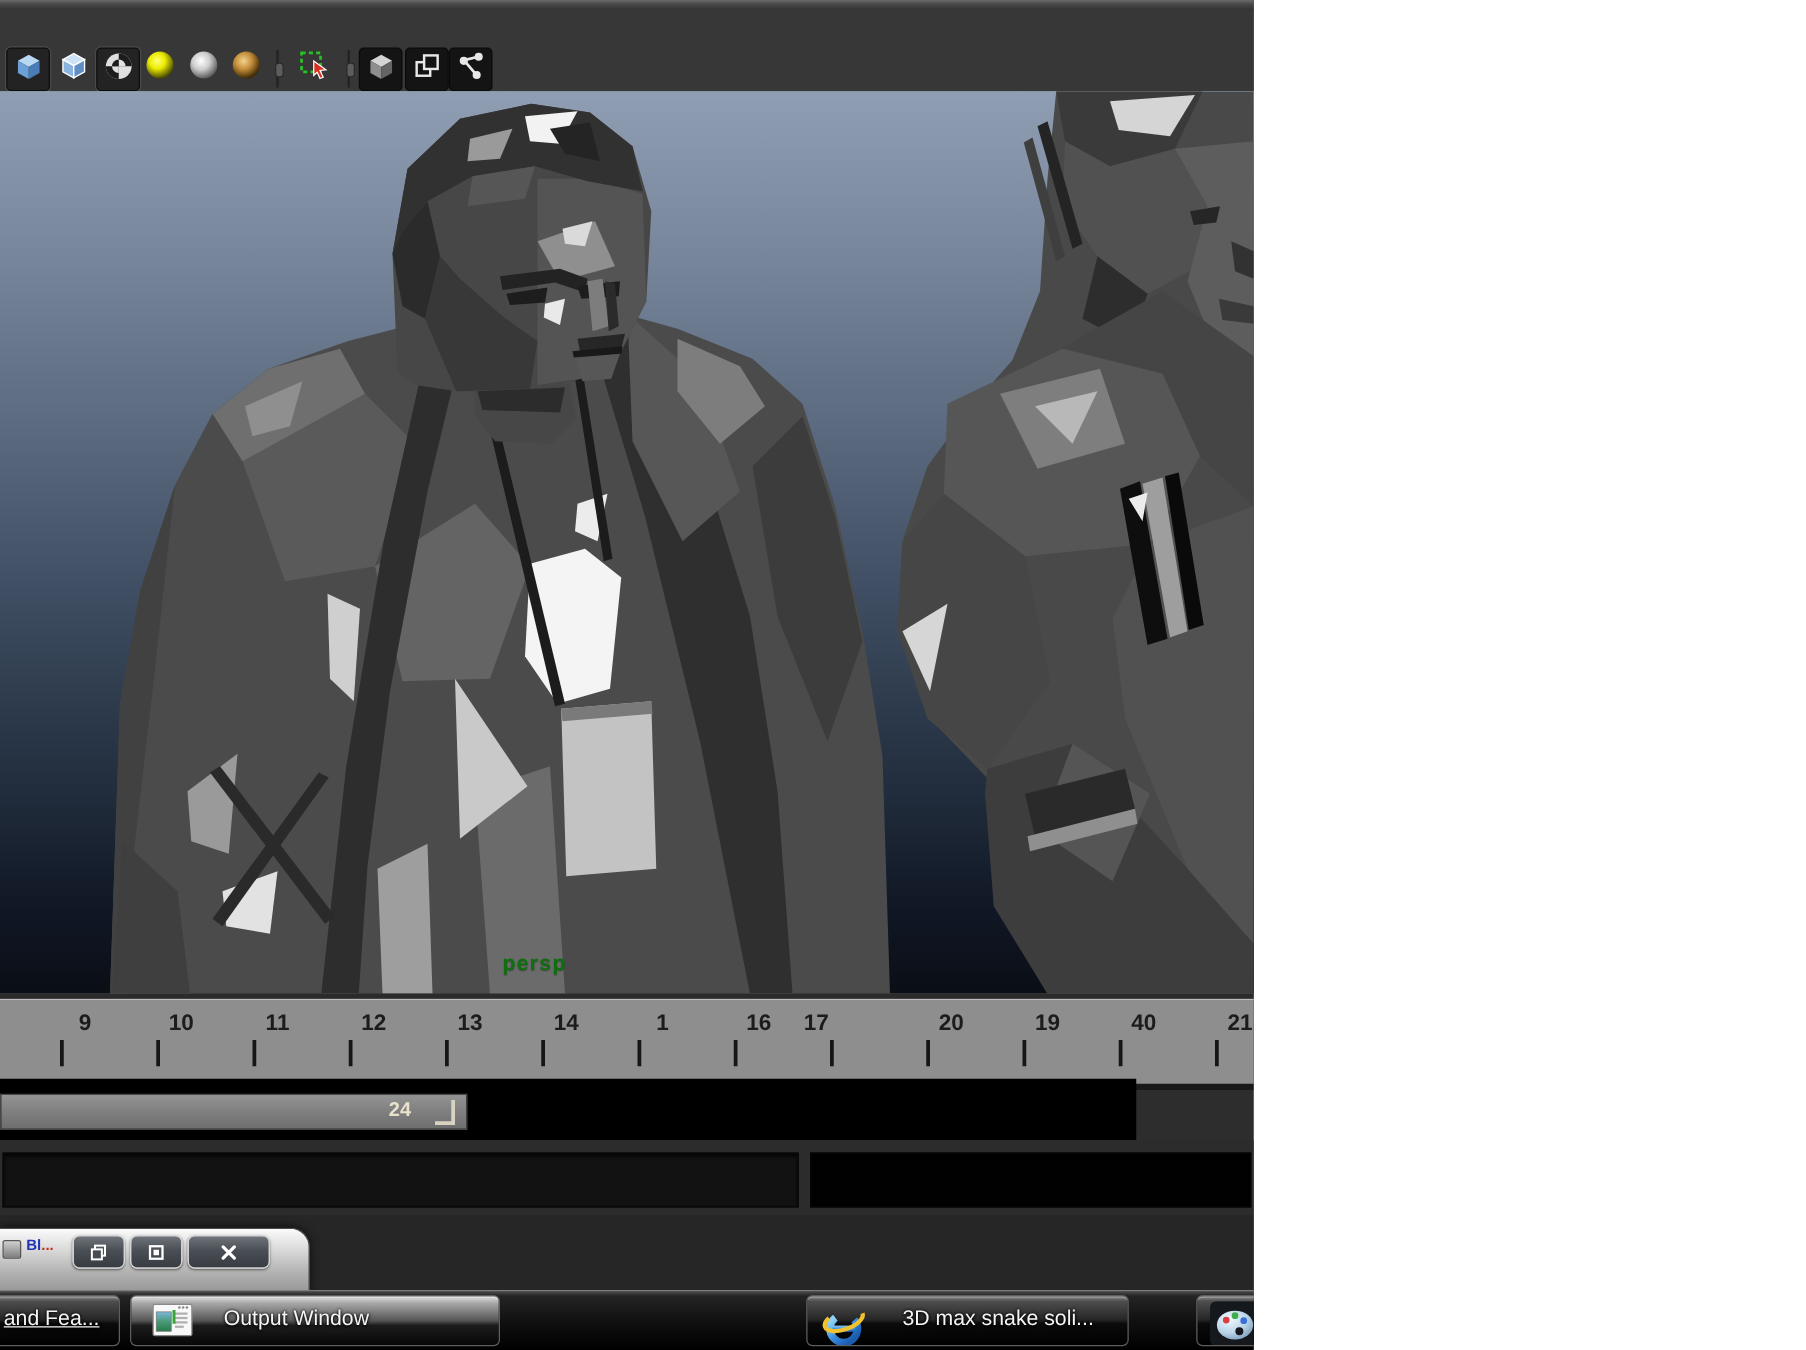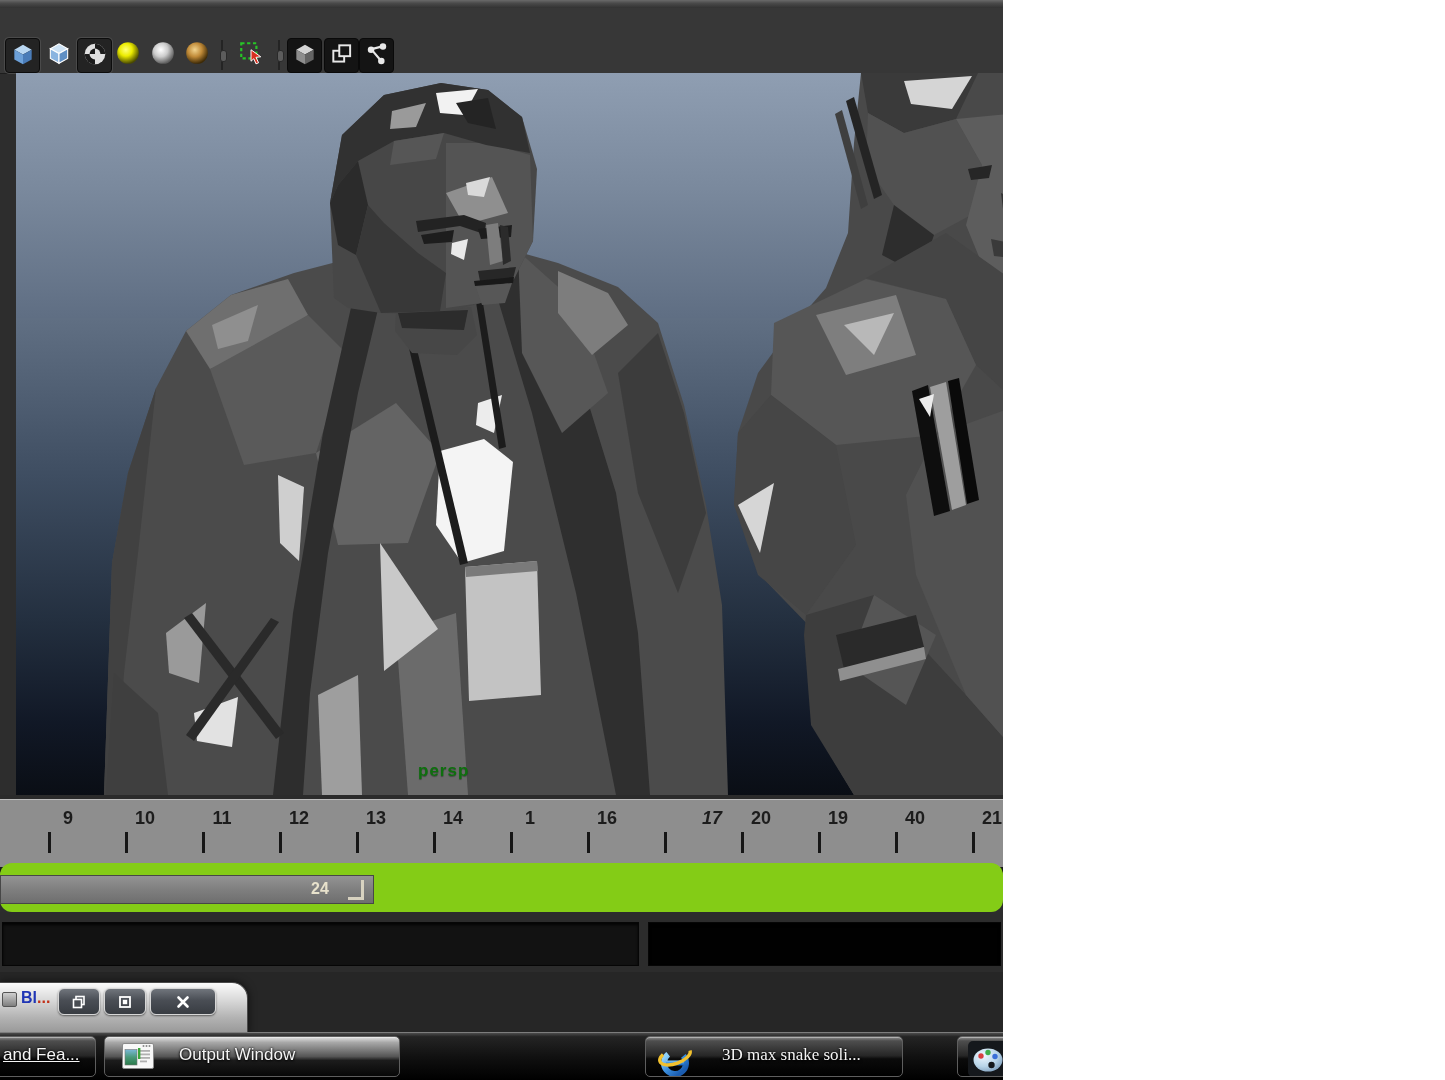--- a/index.html
+++ b/index.html
@@ -20,37 +20,37 @@
     align-items:center;justify-content:center;}
   .tb-btn svg{width:26px;height:26px;}
   .tb-btn.pressed{background:#232323;border:1px solid #0c0c0c;box-shadow:0 0 0 1px #4a4a4a;}
   .tb-btn.darkbg{background:#141414;border:1px solid #0a0a0a;}
   .tb-sep{position:absolute;top:32px;width:10px;height:30px;}
   .tb-sep .line{position:absolute;left:4px;top:0;width:2px;height:30px;background:#242424;}
   .tb-sep .knob{position:absolute;left:2.5px;top:10px;width:5px;height:10px;border-radius:3px;
     background:#5c5c5c;border:1px solid #2a2a2a;}
 
   
-  .viewport{position:absolute;left:16px;top:73px;width:1087px;height:722px;overflow:hidden;
+  .viewport{position:absolute;left:0;top:73px;width:1087px;height:722px;overflow:hidden;
     background:linear-gradient(180deg,#8f9eb2 0%,#7a899d 16%,#5f6e83 34%,#41506444 34%,
     #41506400 0%),linear-gradient(180deg,#8f9eb2 0%,#78879b 18%,#5d6c80 36%,#3e4d61 56%,#232f3f 76%,#111826 90%,#0a0e15 100%);}
   .viewport svg{position:absolute;left:0;top:0;}
   .persp-label{position:absolute;left:402px;top:688px;color:var(--persp-green,#0e6f0e);
     font-weight:bold;font-size:17px;letter-spacing:1px;text-shadow:0 1px 1px rgba(0,0,0,.35);}
 
   
   .timeline{position:absolute;left:0;top:795px;width:1003px;height:68px;
     background:var(--timeline-bg,#8e8e8e);border-top:4px solid #2b2b2b;border-bottom:5px solid #191919;
     box-shadow:inset 0 1px 0 #bdbdbd;}
   .tl-num{position:absolute;top:9px;width:44px;text-align:center;color:#1c1c1c;
     font-size:18px;font-weight:bold;}
   .tl-tick{position:absolute;top:33px;width:3px;height:21px;background:#161616;}
 
   
-  .range-row{position:absolute;left:0;top:863px;width:1003px;height:49px;background:#84cc16;border-radius:12px;}
+  .range-row{position:absolute;left:0;top:863px;width:909px;height:49px;background:#000000;}
   .range-bar{position:absolute;left:0;top:12px;width:374px;height:29px;
     background:linear-gradient(180deg,#939393 0%,#7f7f7f 50%,#6e6e6e 100%);
     border:1px solid #474747;box-sizing:border-box;}
   .range-end{position:absolute;left:298px;top:4px;width:42px;text-align:center;
     color:#e8e2cc;font-size:16px;font-weight:bold;}
   .range-handle{position:absolute;left:347px;top:4px;width:13px;height:17px;
     border-right:3px solid #d8d2c0;border-bottom:3px solid #d8d2c0;}
 
   
   .command-row{position:absolute;left:0;top:912px;width:1003px;height:60px;background:#2c2c2c;}
@@ -60,21 +60,21 @@
   .cmd-result{left:648px;width:353px;background:#010101;}
 
   
   .bottom-area{position:absolute;left:0;top:972px;width:1003px;height:60px;background:#262626;}
   .float-titlebar{position:absolute;left:0;top:10px;width:248px;height:52px;
     background:linear-gradient(180deg,#fbfbfb 0%,#d8d8d8 35%,#b2b2b2 70%,#989898 100%);
     border:1px solid #4a4a4a;border-left:none;border-radius:0 16px 0 0;
     box-shadow:0 0 8px rgba(0,0,0,.65);box-sizing:border-box;}
   .ft-icon{position:absolute;left:2px;top:9px;width:13px;height:13px;border-radius:2px;
     background:linear-gradient(180deg,#cfcfcf,#7f7f7f);border:1px solid #555;}
-  .ft-title{position:absolute;left:21px;top:6px;font-size:16px;font-weight:bold;}
+  .ft-title{position:absolute;left:21px;top:6px;font-size:12px;font-weight:bold;}
   .ft-title .blue{color:var(--title-blue,#1f35b5);}
   .ft-title .red{color:var(--title-red,#c23018);}
   .cap-btn{position:absolute;top:5px;height:27px;border-radius:6px;
     background:linear-gradient(180deg,#70757c 0%,#4a4e55 45%,#383c42 100%);
     border:1px solid #d6d6d6;box-shadow:0 1px 2px rgba(0,0,0,.5);box-sizing:border-box;
     display:flex;align-items:center;justify-content:center;}
   .cap-btn svg{width:16px;height:16px;}
   .cap-restore{left:58px;width:42px;}
   .cap-maximize{left:104px;width:42px;}
   .cap-close{left:150px;width:66px;}
@@ -297,21 +297,21 @@
         <div class="tl-num" style="left: 277px;">12</div>
         <div class="tl-tick" style="left: 279px;"></div>
         <div class="tl-num" style="left: 354px;">13</div>
         <div class="tl-tick" style="left: 356px;"></div>
         <div class="tl-num" style="left: 431px; text-align: center;">14</div>
         <div class="tl-tick" style="left: 433px;"></div>
         <div class="tl-num" style="left: 508px;">1</div>
         <div class="tl-tick" style="left: 510px;"></div>
         <div class="tl-num" style="left: 585px;">16</div>
         <div class="tl-tick" style="left: 587px;"></div>
-        <div class="tl-num" style="left: 690px; font-style: italic;">17</div>
+        <div class="tl-num" style="left: 631px;">17</div>
         <div class="tl-tick" style="left: 664px;"></div>
         <div class="tl-num" style="left: 739px;">20</div>
         <div class="tl-tick" style="left: 741px;"></div>
         <div class="tl-num" style="left: 816px;">19</div>
         <div class="tl-tick" style="left: 818px;"></div>
         <div class="tl-num" style="left: 893px;">40</div>
         <div class="tl-tick" style="left: 895px;"></div>
         <div class="tl-num" style="left: 970px;">21</div>
         <div class="tl-tick" style="left: 972px;"></div>
       </div>
@@ -373,21 +373,21 @@
               </defs>
               <rect x="4" y="8.5" width="12" height="15.5" fill="url(#ow)" stroke="#777" stroke-width=".6"></rect>
               <rect x="19" y="9" width="10" height="1.8" fill="#b0b0b0"></rect>
               <rect x="19" y="12.5" width="10" height="1.8" fill="#b0b0b0"></rect>
               <rect x="19" y="16" width="10" height="1.8" fill="#b0b0b0"></rect>
               <rect x="19" y="19.5" width="7" height="1.8" fill="#b0b0b0"></rect>
               <rect x="17" y="7" width="2.4" height="11" fill="#3aa53a"></rect>
             </svg></span>
           <span class="tk-label" style="left: 74px;">Output Window</span>
         </div>
-        <div class="tk-item" style="left: 645px; width: 258px; font-family: Liberation Serif, serif;">
+        <div class="tk-item" style="left: 645px; width: 258px;">
           <span class="tk-icon" style="left: 9px;"><svg viewBox="0 0 40 40" width="40" height="40">
               <defs>
                 <linearGradient id="ie" x1="0" y1="0" x2="0" y2="1">
                   <stop offset="0" stop-color="#8fd0f8"></stop>
                   <stop offset=".5" stop-color="#3a8ede"></stop>
                   <stop offset="1" stop-color="#1a5cb0"></stop>
                 </linearGradient>
               </defs>
               <circle cx="20" cy="22" r="11" fill="none" stroke="url(#ie)" stroke-width="6" stroke-dasharray="52 18" transform="rotate(-40 20 22)"></circle>
               <rect x="11" y="19.5" width="18" height="5" fill="url(#ie)"></rect>

